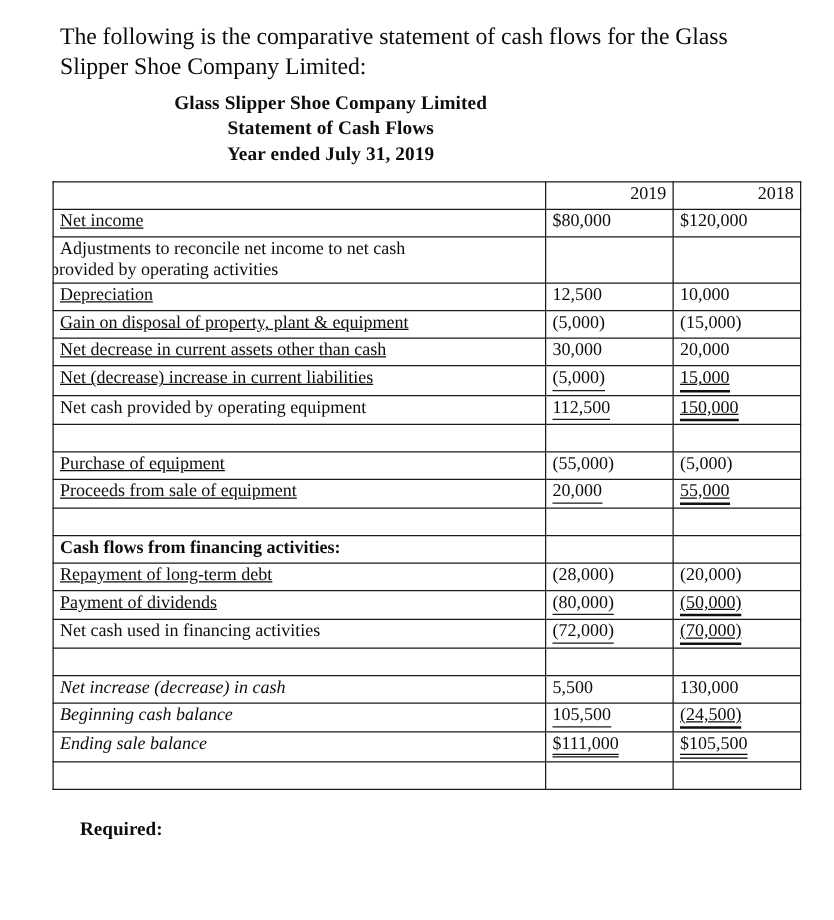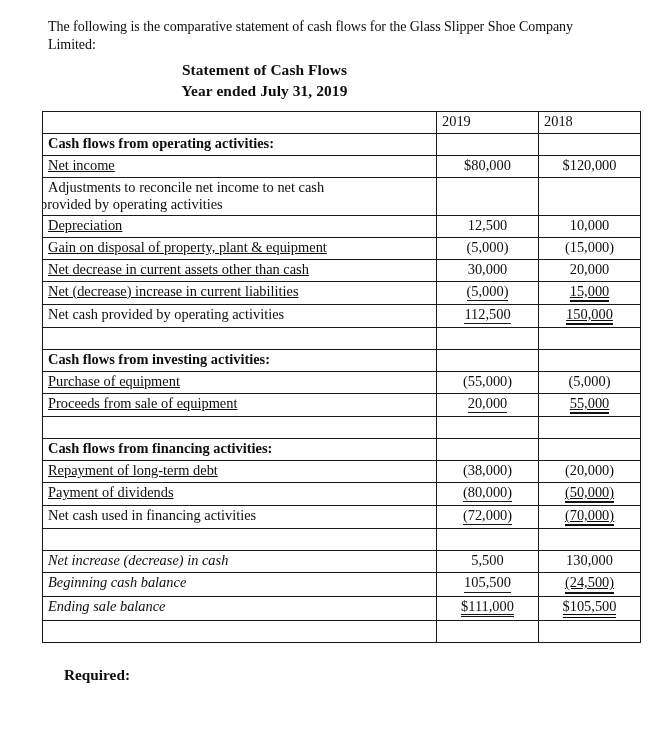--- a/index.html
+++ b/index.html
@@ -18,21 +18,21 @@
   }
 
   .page {
     padding: 18px 24px 0 46px;
     box-sizing: border-box;
     width: 667px;
   }
 
   
   .intro {
-    font-size: 14px;
+    font-size: 19px;
     line-height: 1.28;
     margin: 0 0 6px 2px;
     max-width: 560px;
     letter-spacing: -0.05px;
   }
 
   
   .titleblock {
     text-align: center;
     font-weight: bold;
@@ -62,37 +62,37 @@
   table.cf td {
     border: 1px solid #1a1a1a;
     padding: 1px 5px 2px 5px;
     height: 18px;
     vertical-align: top;
     overflow: hidden;
   }
 
   
   .yr {
-    text-align: left;
+    text-align: right;
     padding-top: 1px;
   }
 
   
   .sec-head  { font-weight: bold; padding-left: 6px; }
   .detail    { padding-left: 14px; text-decoration: underline; }
   .detail2   { padding-left: 14px; margin-top: 24px; }
   .subtotal  { padding-left: 6px; }
   .summary   { padding-left: 6px; font-style: italic; }
 
   .twoline { line-height: 1.16; }
   .twoline .l2 { margin-left: -8px; }
 
   
   .num {
-    text-align: center;
+    text-align: left;
     padding-right: 7px;
     white-space: nowrap;
     margin-left: 36px;
   }
   .num .v {
     display: inline-block;
     padding-bottom: 1px;
   }
   .num.pad-paren .v { margin-right: 7px; }
 
@@ -126,43 +126,39 @@
   .required .rhead { margin-bottom: 1px; }
 </style>
 </head>
 <body>
 
 <div class="page">
 
   <p class="intro">The following is the comparative statement of cash flows for the Glass Slipper Shoe Company Limited:</p>
 
   <div class="titleblock">
+    <div>Glass Slipper Shoe Company Limited</div>
     <div>Statement of Cash Flows</div>
     <div>Year ended July 31, 2019</div>
   </div>
 
   <div class="cf-wrap">
     <table class="cf">
       <colgroup>
         <col class="c-label">
           <col class="c-2019">
           <col class="c-2018">
       </colgroup>
       <tbody id="cf-body">
           <tr>
             <td></td>
             <td class="yr">2019</td>
             <td class="yr">2018</td>
           </tr>
           <tr>
-            <td class="sec-head">Cash flows from operating activities:</td>
-            <td class="num"></td>
-            <td class="num"></td>
-          </tr>
-          <tr>
             <td class="detail">Net income</td>
             <td class="num"><span class="v">$80,000</span></td>
             <td class="num"><span class="v">$120,000</span></td>
           </tr>
           <tr>
             <td class="detail2 twoline">
               <div>Adjustments to reconcile net income to net cash</div>
               <div class="l2">provided by operating activities</div>
             </td>
             <td class="num"></td>
@@ -182,31 +178,26 @@
             <td class="detail">Net decrease in current assets other than cash</td>
             <td class="num"><span class="v">30,000</span></td>
             <td class="num"><span class="v">20,000</span></td>
           </tr>
           <tr>
             <td class="detail">Net (decrease) increase in current liabilities</td>
             <td class="num u1"><span class="v">(5,000)</span></td>
             <td class="num u1b"><span class="v">15,000</span></td>
           </tr>
           <tr>
-            <td class="subtotal">Net cash provided by operating activities</td>
+            <td class="subtotal">Net cash provided by operating equipment</td>
             <td class="num u1"><span class="v">112,500</span></td>
             <td class="num u1b"><span class="v">150,000</span></td>
           </tr>
           <tr class="spacer">
             <td></td>
-            <td class="num"></td>
-            <td class="num"></td>
-          </tr>
-          <tr>
-            <td class="sec-head">Cash flows from investing activities:</td>
             <td class="num"></td>
             <td class="num"></td>
           </tr>
           <tr>
             <td class="detail">Purchase of equipment</td>
             <td class="num"><span class="v">(55,000)</span></td>
             <td class="num"><span class="v">(5,000)</span></td>
           </tr>
           <tr>
             <td class="detail">Proceeds from sale of equipment</td>
@@ -218,21 +209,21 @@
             <td class="num"></td>
             <td class="num"></td>
           </tr>
           <tr>
             <td class="sec-head">Cash flows from financing activities:</td>
             <td class="num"></td>
             <td class="num"></td>
           </tr>
           <tr>
             <td class="detail">Repayment of long-term debt</td>
-            <td class="num"><span class="v">(38,000)</span></td>
+            <td class="num"><span class="v">(28,000)</span></td>
             <td class="num"><span class="v">(20,000)</span></td>
           </tr>
           <tr>
             <td class="detail">Payment of dividends</td>
             <td class="num u1"><span class="v">(80,000)</span></td>
             <td class="num u1b"><span class="v">(50,000)</span></td>
           </tr>
           <tr>
             <td class="subtotal">Net cash used in financing activities</td>
             <td class="num u1"><span class="v">(72,000)</span></td>

